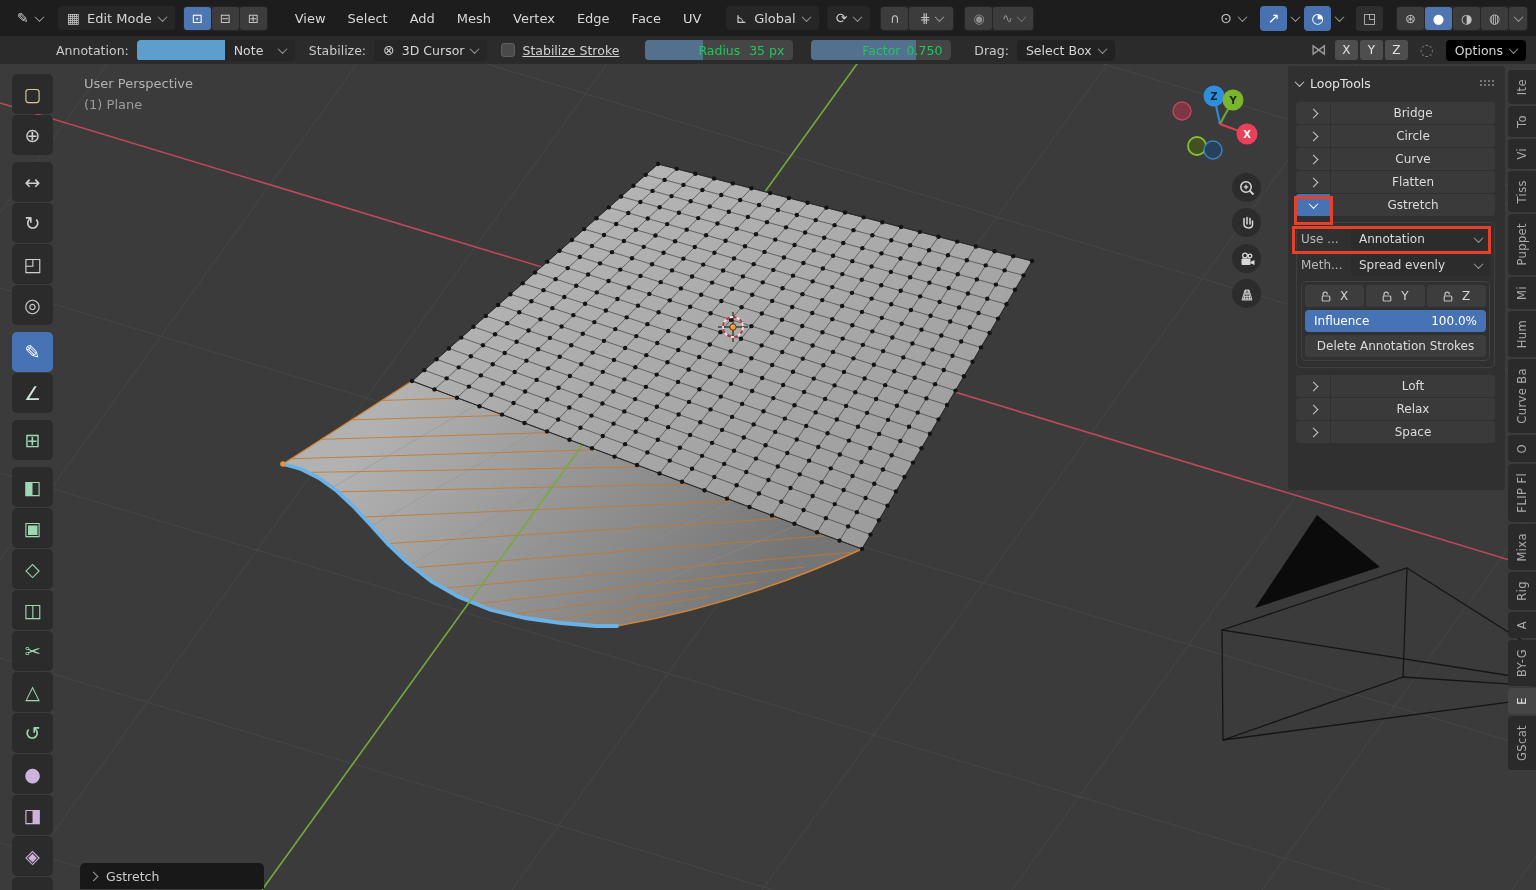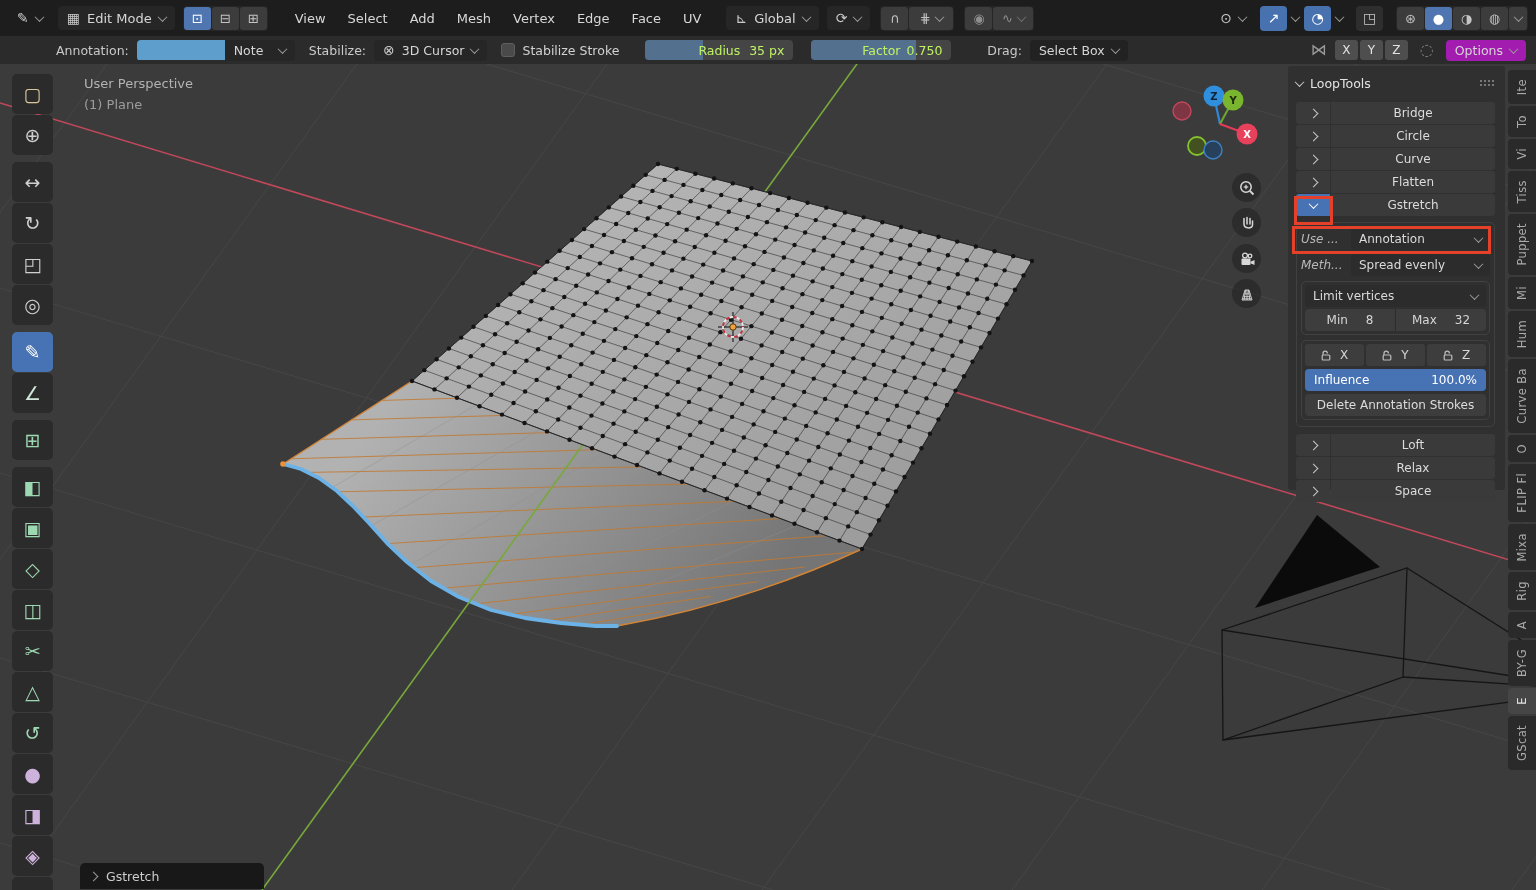--- a/index.html
+++ b/index.html
@@ -22,21 +22,21 @@
   .menu-item { padding:0 11px; color:#d8d8d8; }
   .seg { background:#262626; border-radius:4px; display:flex; padding:1px; gap:1px; }
   .seg .sbtn { width:27px; height:23px; border-radius:3px; display:flex; align-items:center;
     justify-content:center; background:#3c3c3c; color:#c4c4c4; font-size:13px; }
   .sbtn.active { background:#4f76b0; color:#fff; }
   .tb-btn { height:25px; min-width:27px; padding:0 4px; border-radius:4px; background:#2e2e2e;
     display:flex; align-items:center; justify-content:center; gap:4px; font-size:14px; color:#c6c6c6;}
   .tb-btn.blue { background:#4872af; color:#fff; }
   .lbl { color:#c9c9c9; }
   .slider { position:relative; height:20px; border-radius:4px; background:#454545; overflow:hidden;
-    display:flex; align-items:center; justify-content:center; color:#bef264; }
+    display:flex; align-items:center; justify-content:center; color:#22c55e; }
   .slider .fill { position:absolute; left:0; top:0; bottom:0; background:#54708f; }
   .slider .s-label, .slider .s-val { position:relative; z-index:2; }
   .slider .s-val { position:absolute; right:9px; }
   .checkbox { width:14px; height:14px; background:#4a4a4a; border:1px solid #5e5e5e; border-radius:3px; }
   .xyz { width:23px; height:20px; border-radius:3px; background:#4e4e4e; color:#e2e2e2;
     display:flex; align-items:center; justify-content:center; font-size:12px; margin-left:2px; }
 
   
   #lefttools { position:absolute; left:12px; top:74px; z-index:30; display:flex; flex-direction:column; }
   .tool-btn { width:41px; height:40px; margin-bottom:1px; background:#2b2b2b; border-radius:5px;
@@ -61,21 +61,21 @@
   .grip { width:16px; height:8px; margin-left:auto;
     background-image:radial-gradient(#787878 1px, transparent 1.2px); background-size:4px 4px; }
   .lt-row { display:flex; height:22px; margin-bottom:1px; }
   .lt-arrow { width:34px; flex:none; background:#3a3a3a; border-radius:3px 0 0 3px; margin-right:1px;
     display:flex; align-items:center; justify-content:center; }
   .lt-arrow.blue { background:#4772b3; }
   .lt-label { flex:1; background:#3a3a3a; border-radius:0 3px 3px 0; display:flex; align-items:center;
     justify-content:center; color:#dcdcdc; }
   #params { border:1px solid #404040; border-radius:5px; padding:5px 4px 6px; margin:6px 0 7px; }
   .prow { display:flex; align-items:center; height:22px; margin-bottom:4px; }
-  .prow .plabel { width:50px; flex:none; color:#b8b8b8;font-style:italic; }
+  .prow .plabel { width:50px; flex:none; color:#b8b8b8; }
   .pdd { flex:1; height:22px; background:#2c2c2c; border-radius:4px; display:flex; align-items:center;
     padding:0 8px; gap:6px; color:#dadada; }
   .pdd .chev { margin-left:auto; }
   .subbox { border:1px solid #414141; border-radius:5px; padding:3px; margin-top:5px; }
   .minmax { display:flex; height:22px; margin-top:2px; }
   .mm { flex:1; background:#3d3d3d; display:flex; align-items:center; justify-content:center; gap:18px;
     color:#d6d6d6; }
   .mm:first-child { border-radius:4px 0 0 4px; border-right:1px solid #2c2c2c; }
   .mm:last-child { border-radius:0 4px 4px 0; }
   .lockrow { display:flex; gap:2px; height:22px; }
@@ -772,45 +772,45 @@
       <span class="chev" style="margin-left:auto;"></span>
     </div>
   </div>
   <span class="lbl" style="margin-left:14px;">Stabilize:</span>
   <div class="dd small" style="margin-left:8px;">
     <span class="icon-glyph">⊗</span>
     <span>3D Cursor</span>
     <span class="chev"></span>
   </div>
   <div class="checkbox" style="margin-left:14px;"></div>
-  <span style="margin-left:7px; color:#d2d2d2;">Stabilize Stroke</span>
+  <span style="margin-left:7px; color:#d2d2d2;text-decoration:underline;">Stabilize Stroke</span>
 
   <div class="slider" id="radius-slider" style="width:148px; margin-left:26px;">
     <div class="fill" style="width: 39%;"></div>
     <span class="s-label">Radius</span>
     <span class="s-val">35 px</span>
   </div>
   <div class="slider" id="factor-slider" style="width:140px; margin-left:18px;">
     <div class="fill" style="width: 75%;"></div>
     <span class="s-label">Factor</span>
     <span class="s-val">0.750</span>
   </div>
-  <span class="lbl" style="margin-left:36px;">Drag:</span>
+  <span class="lbl" style="margin-left:23px;">Drag:</span>
   <div class="dd small" style="margin-left:8px; background:#222;">
     <span>Select Box</span>
     <span class="chev"></span>
   </div>
 
   <div style="margin-left:auto; display:flex; align-items:center;">
     <span class="icon-glyph" style="font-size:16px; color:#9a9a9a;">⋈</span>
     <div class="xyz" style="margin-left:8px;">X</div>
     <div class="xyz">Y</div>
     <div class="xyz">Z</div>
     <span class="icon-glyph" style="margin-left:12px; color:#7d7d7d; font-size:16px;">◌</span>
-    <div class="dd small" style="margin-left:12px; background:#a21caf;">
+    <div class="dd small" style="margin-left:12px; background:#000000;">
       <span>Options</span>
       <span class="chev"></span>
     </div>
   </div>
 </div>
 
 <div id="lefttools">
     <div class="tool-btn">
       <span style="color: rgb(217, 199, 154);">▢</span>
     </div>
@@ -964,36 +964,20 @@
       </div>
     </div>
     <div class="prow">
       <span class="plabel">Meth...</span>
       <div class="pdd">
         <span>Spread evenly</span>
         <span class="chev"></span>
       </div>
     </div>
     <div class="subbox">
-      <div class="pdd">
-        <span>Limit vertices</span>
-        <span class="chev"></span>
-      </div>
-      <div class="minmax">
-        <div class="mm">
-          <span>Min</span>
-          <span>8</span>
-        </div>
-        <div class="mm">
-          <span>Max</span>
-          <span>32</span>
-        </div>
-      </div>
-    </div>
-    <div class="subbox">
       <div class="lockrow">
         <div class="lockbtn">
           <svg width="10" height="11" viewBox="0 0 10 11">
               <path d="M2 5 V3.4 a2.2 2.2 0 0 1 4.4 0" fill="none" stroke="#bdbdbd" stroke-width="1.2"></path>
               <rect x="1.2" y="5" width="7.6" height="5" rx="1" fill="none" stroke="#bdbdbd" stroke-width="1.2"></rect>
             </svg>
           <span>X</span>
         </div>
         <div class="lockbtn">
           <svg width="10" height="11" viewBox="0 0 10 11">

